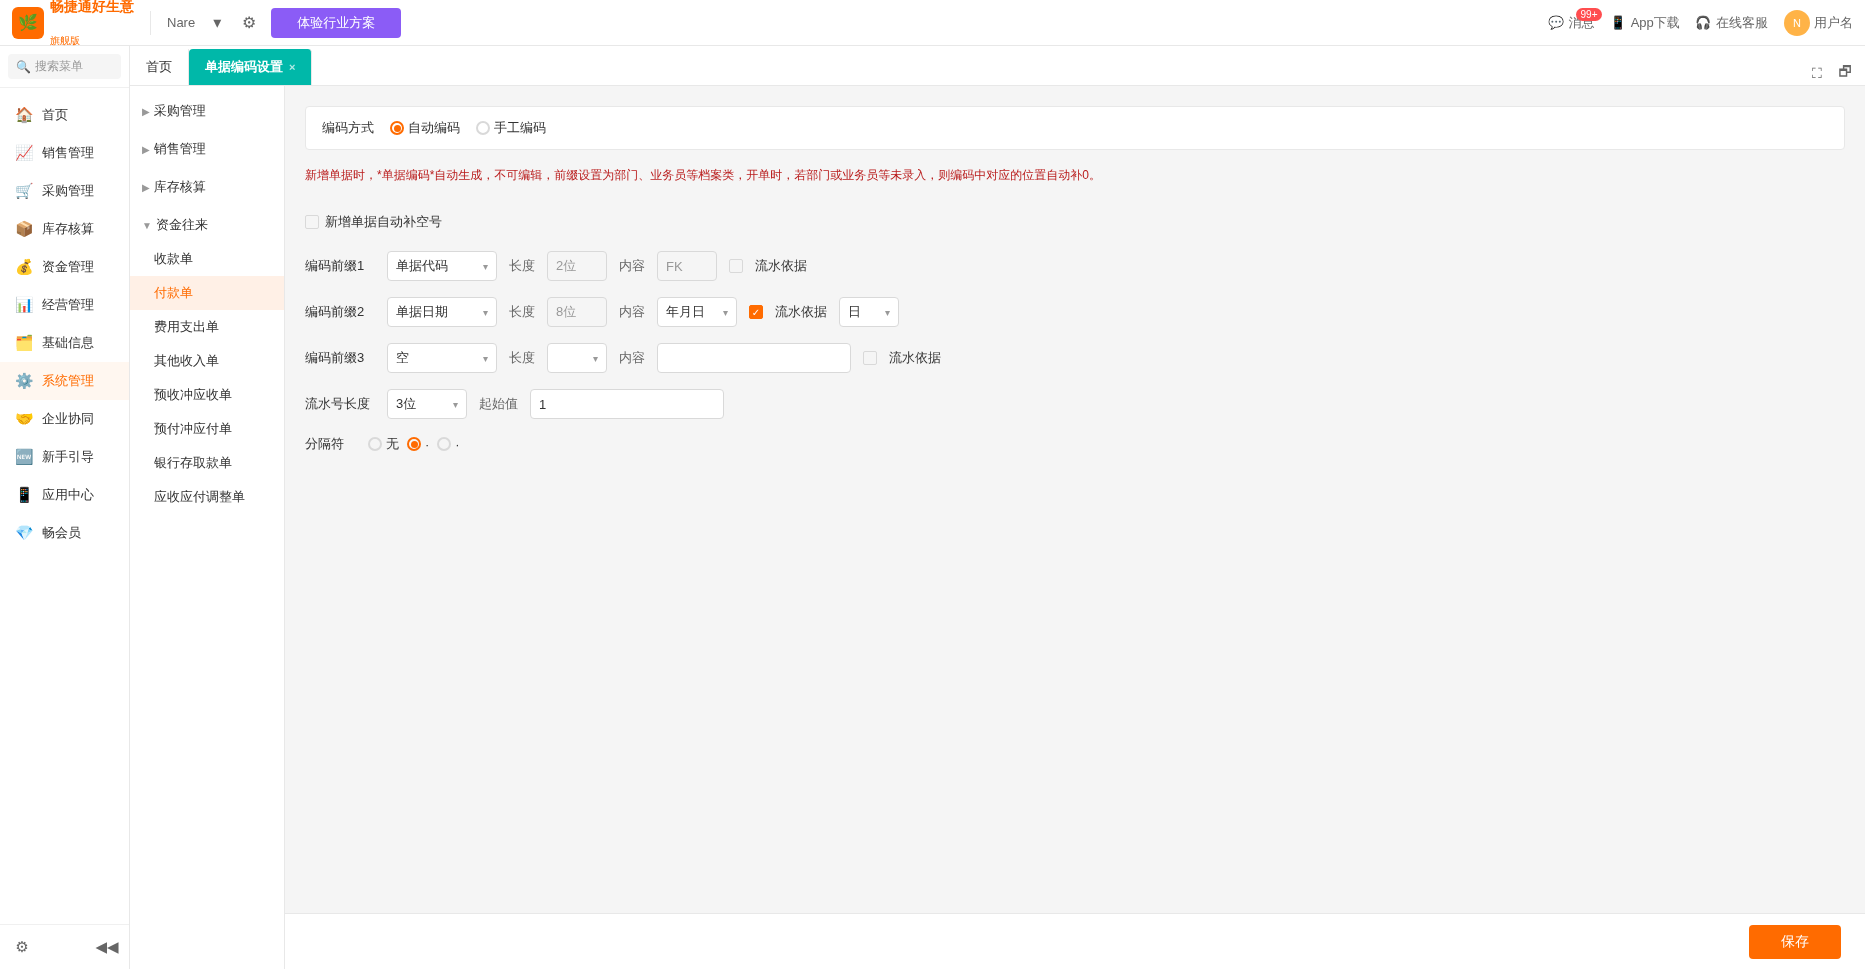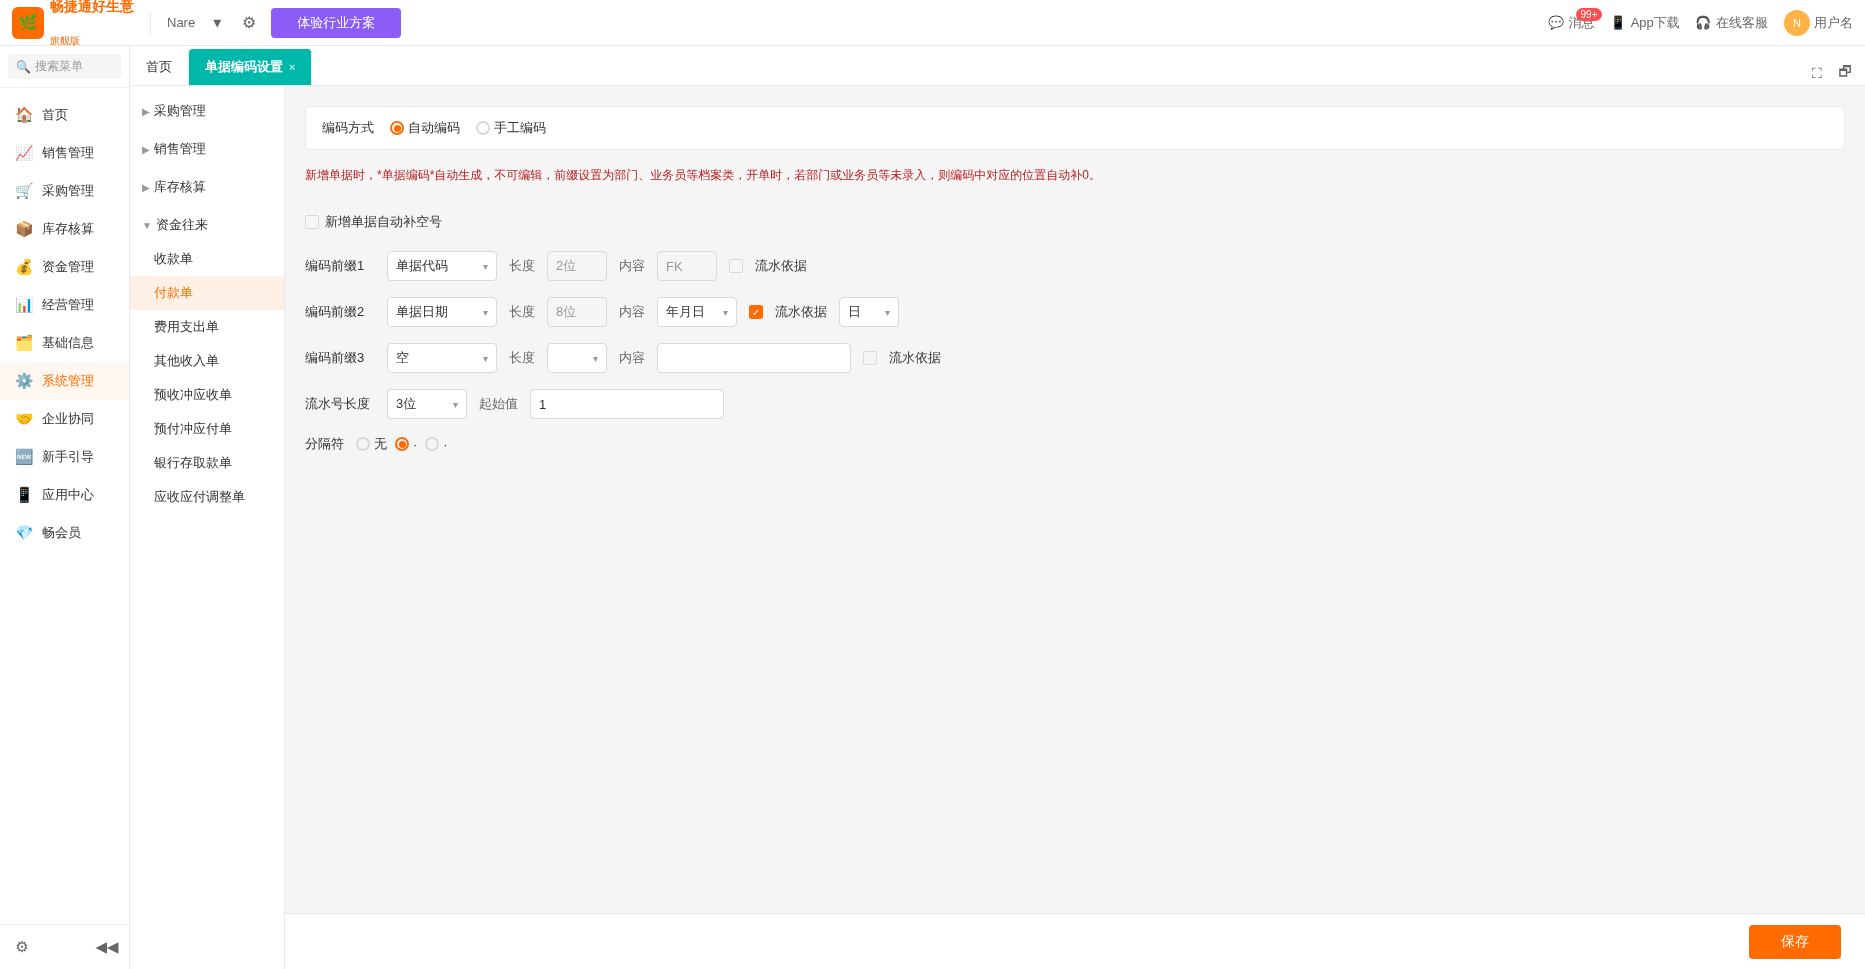--- a/index.html
+++ b/index.html
@@ -102,21 +102,21 @@
     .form-row { display: flex; align-items: center; gap: 12px; margin-bottom: 16px; flex-wrap: wrap; }
     .form-label { width: 70px; font-size: 13px; color: #333; flex-shrink: 0; }
     .form-select { height: 30px; min-width: 100px; border: 1px solid #d9d9d9; border-radius: 4px; padding: 0 8px; font-size: 13px; color: #333; background: #fff; cursor: pointer; display: flex; align-items: center; justify-content: space-between; gap: 4px; }
     .form-select .select-arrow { color: #999; font-size: 10px; }
     .form-input { height: 30px; min-width: 80px; border: 1px solid #d9d9d9; border-radius: 4px; padding: 0 8px; font-size: 13px; color: #333; background: #fff; }
     .form-input-static { height: 30px; min-width: 60px; border: 1px solid #d9d9d9; border-radius: 4px; padding: 4px 8px; font-size: 13px; color: #999; background: #f5f5f5; display: flex; align-items: center; }
     .content-label { font-size: 13px; color: #666; }
     .stream-check { display: flex; align-items: center; gap: 12px; font-size: 13px; color: #333; }
 
     
-    .separator-row { display: flex; align-items: center; gap: 12px; margin-bottom: 28px; }
+    .separator-row { display: flex; align-items: center; gap: 24px; margin-bottom: 28px; }
     .separator-label { font-size: 13px; color: #333; }
     .separator-options { display: flex; align-items: center; gap: 8px; }
 
     
     .page-footer { height: 56px; background: #fff; border-top: 1px solid #e8e8e8; display: flex; align-items: center; justify-content: flex-end; padding: 0 24px; flex-shrink: 0; }
     .save-btn { background: #ff6b00; color: #fff; border: none; padding: 8px 32px; border-radius: 4px; font-size: 14px; cursor: pointer; }
 
     
     .checkbox-blue { width: 14px; height: 14px; border: 1.5px solid #ff6b00; border-radius: 2px; background: #ff6b00; display: flex; align-items: center; justify-content: center; color: #fff; font-size: 10px; }
   </style>

